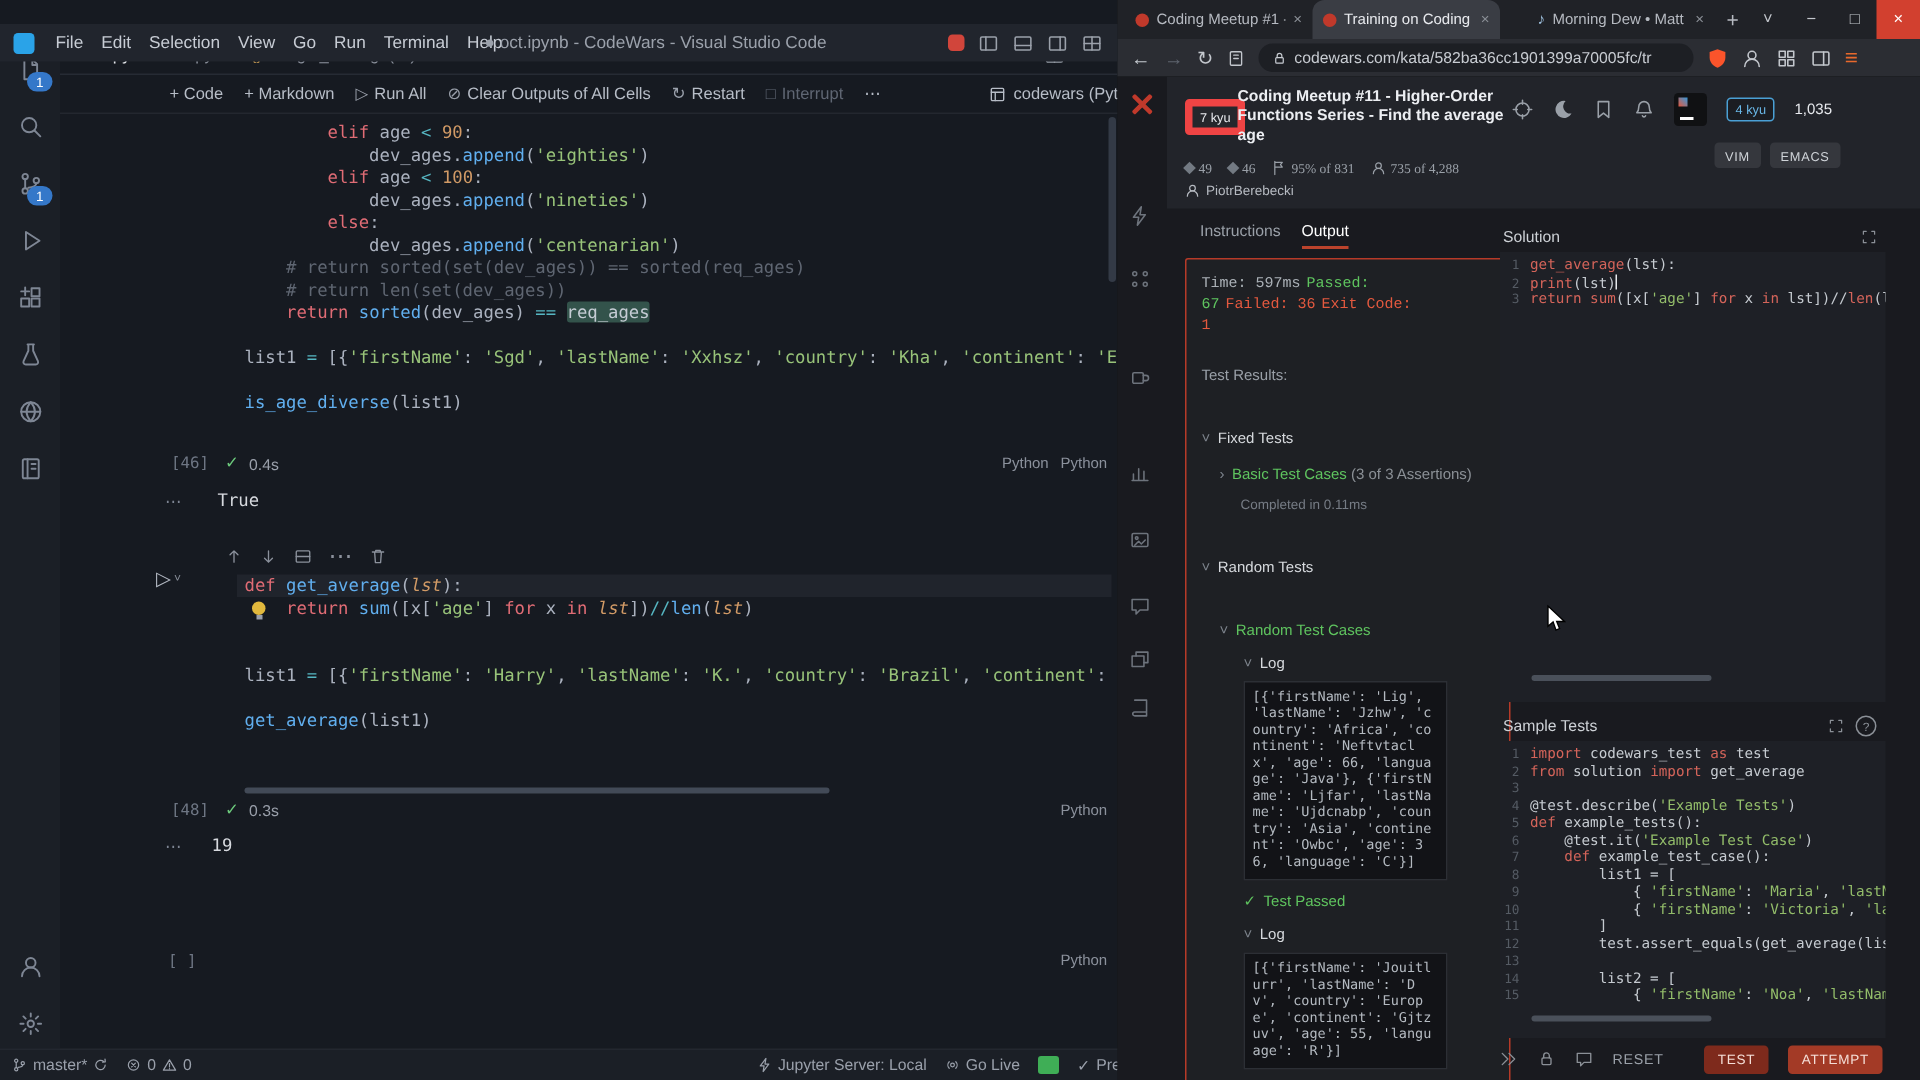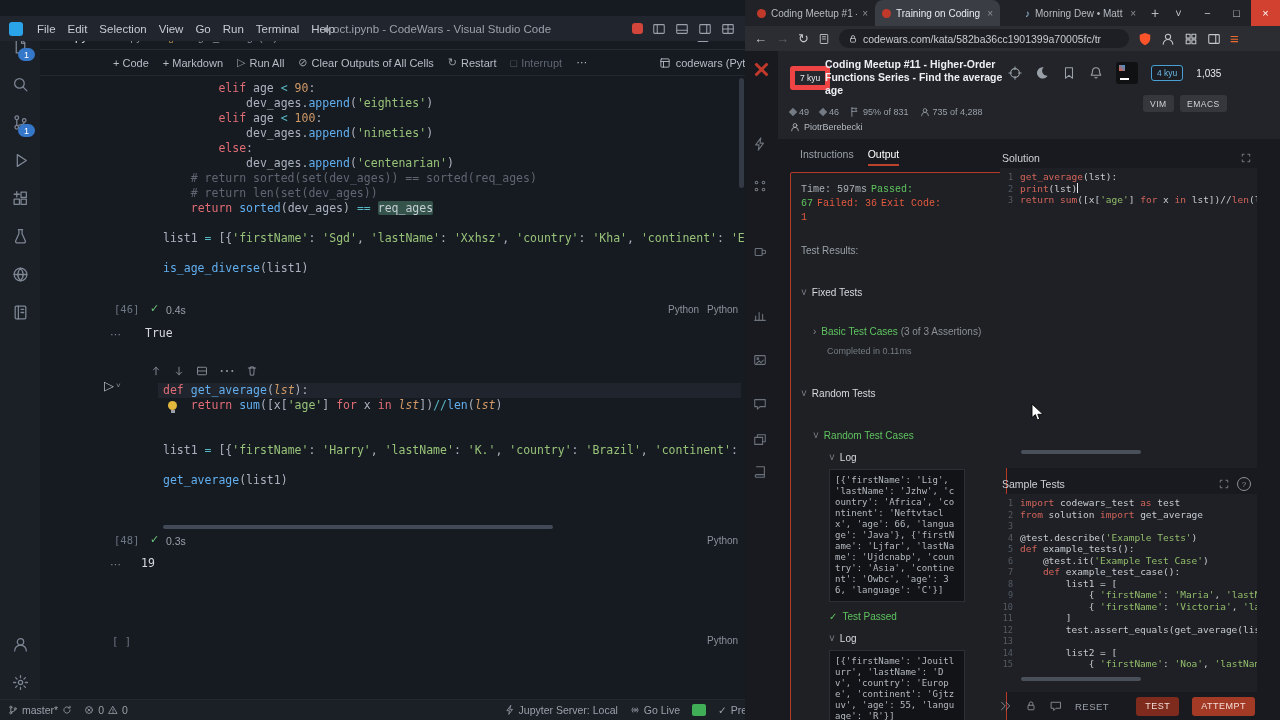--- a/index.html
+++ b/index.html
@@ -85,42 +85,42 @@
   .cw-rail{position:absolute;left:0;top:0;width:33px;height:100%;}
   .cw-logo{position:absolute;left:8px;width:17px;height:17px;}
   .cw-logo:before,.cw-logo:after{content:"";position:absolute;left:7px;top:0;width:3px;height:17px;background:#c0392b;border-radius:1px;}
   .cw-logo:before{transform:rotate(45deg);}
   .cw-logo:after{transform:rotate(-45deg);}
   .ricon{position:absolute;left:8px;color:#6d737c;}
   .cw-header{position:absolute;left:33px;top:0;width:502px;height:88px;background:#22242a;}
   .kyu{position:absolute;left:12px;top:15px;border:5px solid #ef4444;color:#e8eaee;font-size:8.5px;padding:2px 5px;border-radius:3px;background:#25272c;white-space:nowrap;}
   .kata-title{position:absolute;left:47px;top:7px;width:185px;font-size:10.5px;font-weight:bold;color:#eceef2;line-height:13px;margin:0;}
   .stats{position:absolute;left:12px;top:56px;display:flex;gap:11px;font-size:9px;color:#9aa0a8;align-items:center;}
-  .stat{display:flex;align-items:center;gap:3px;white-space:nowrap;}
+  .stat{display:flex;align-items:center;gap:3px;white-space:nowrap;font-family:Liberation Serif, serif;}
   .dmd{width:6px;height:6px;background:#737a83;transform:rotate(45deg);display:inline-block;}
   .author{position:absolute;left:12px;top:71px;display:flex;align-items:center;gap:4px;font-size:9px;color:#b6bac1;}
   .hdr-icons{position:absolute;left:230px;top:11px;display:flex;align-items:center;gap:13px;color:#9aa0a8;}
   .jb{width:22px;height:22px;border-radius:3px;background:#101113;position:relative;}
   .jb:before{content:"";position:absolute;left:3px;top:3px;width:6px;height:6px;background:linear-gradient(45deg,#e4593f,#3498db);}
   .jb:after{content:"";position:absolute;left:4px;bottom:4px;width:9px;height:2px;background:#fff;}
   .rank4{border:1px solid #4aa0d5;color:#6ab8e8;font-size:8.5px;padding:2px 5px;border-radius:3px;background:#1b1d22;white-space:nowrap;}
   .honor{color:#e8eaee;font-size:10px;}
   .cw-btn{position:absolute;height:17px;background:#35373d;border-radius:3px;color:#cfd3d8;font-size:8.5px;display:flex;align-items:center;padding:0 7px;letter-spacing:.5px;}
   .cw-tabs{position:absolute;left:55px;top:97px;display:flex;gap:14px;font-size:10.5px;}
   .cw-tab{color:#9aa0a8;padding-bottom:4px;}
   .cw-tab.active{color:#fff;border-bottom:2px solid #bb432c;}
   .cw-output{position:absolute;left:45px;top:121px;width:195px;height:540px;background:#1e2024;border:1px solid #b73a28;border-radius:2px;padding:9px 10px;font-size:10px;color:#9aa0a8;line-height:13px;overflow:hidden;}
   .res-line{width:152px;}
   .res-line span{margin-right:4px;font-family:Liberation Mono, monospace;}
   .lab{color:#aab0b6}.pass{color:#5fc45f}.fail{color:#e4593f}
   .results-h{margin-top:20px;color:#9aa0a8;}
   .sec{margin-top:29px;color:#d6d9dd;}
   .sec.sub{padding-left:12px;}
   .chv{color:#7d838c;margin-right:5px;}
-  .basic{margin-top:26px;padding-left:12px;}
+  .basic{margin-top:11px;padding-left:12px;}
   .meta{color:#8b9096;}
   .completed{margin-top:7px;padding-left:26px;font-size:9px;color:#767c85;}
   .logblk{margin-top:9px;padding-left:28px;color:#d6d9dd;}
   .logbox{margin-top:5px;background:#121317;border:1px solid #2c2f35;padding:5px;font-size:9px;line-height:11px;color:#b4bac1;white-space:pre-wrap;word-break:break-all;width:124px;}
   .tpass{margin-top:8px;padding-left:28px;color:#5fc45f;}
   .pchk{margin-right:5px;}
   .cw-panel{position:absolute;}
   .panel-hdr{height:20px;display:flex;align-items:center;font-size:10.5px;color:#cdd1d6;padding:0 6px 0 2px;}
   .hdr-ic{margin-left:auto;display:flex;gap:8px;align-items:center;color:#8b9097;}
   .qmark{width:12px;height:12px;border:1px solid #8b9097;border-radius:50%;font-size:8px;display:flex;align-items:center;justify-content:center;}

